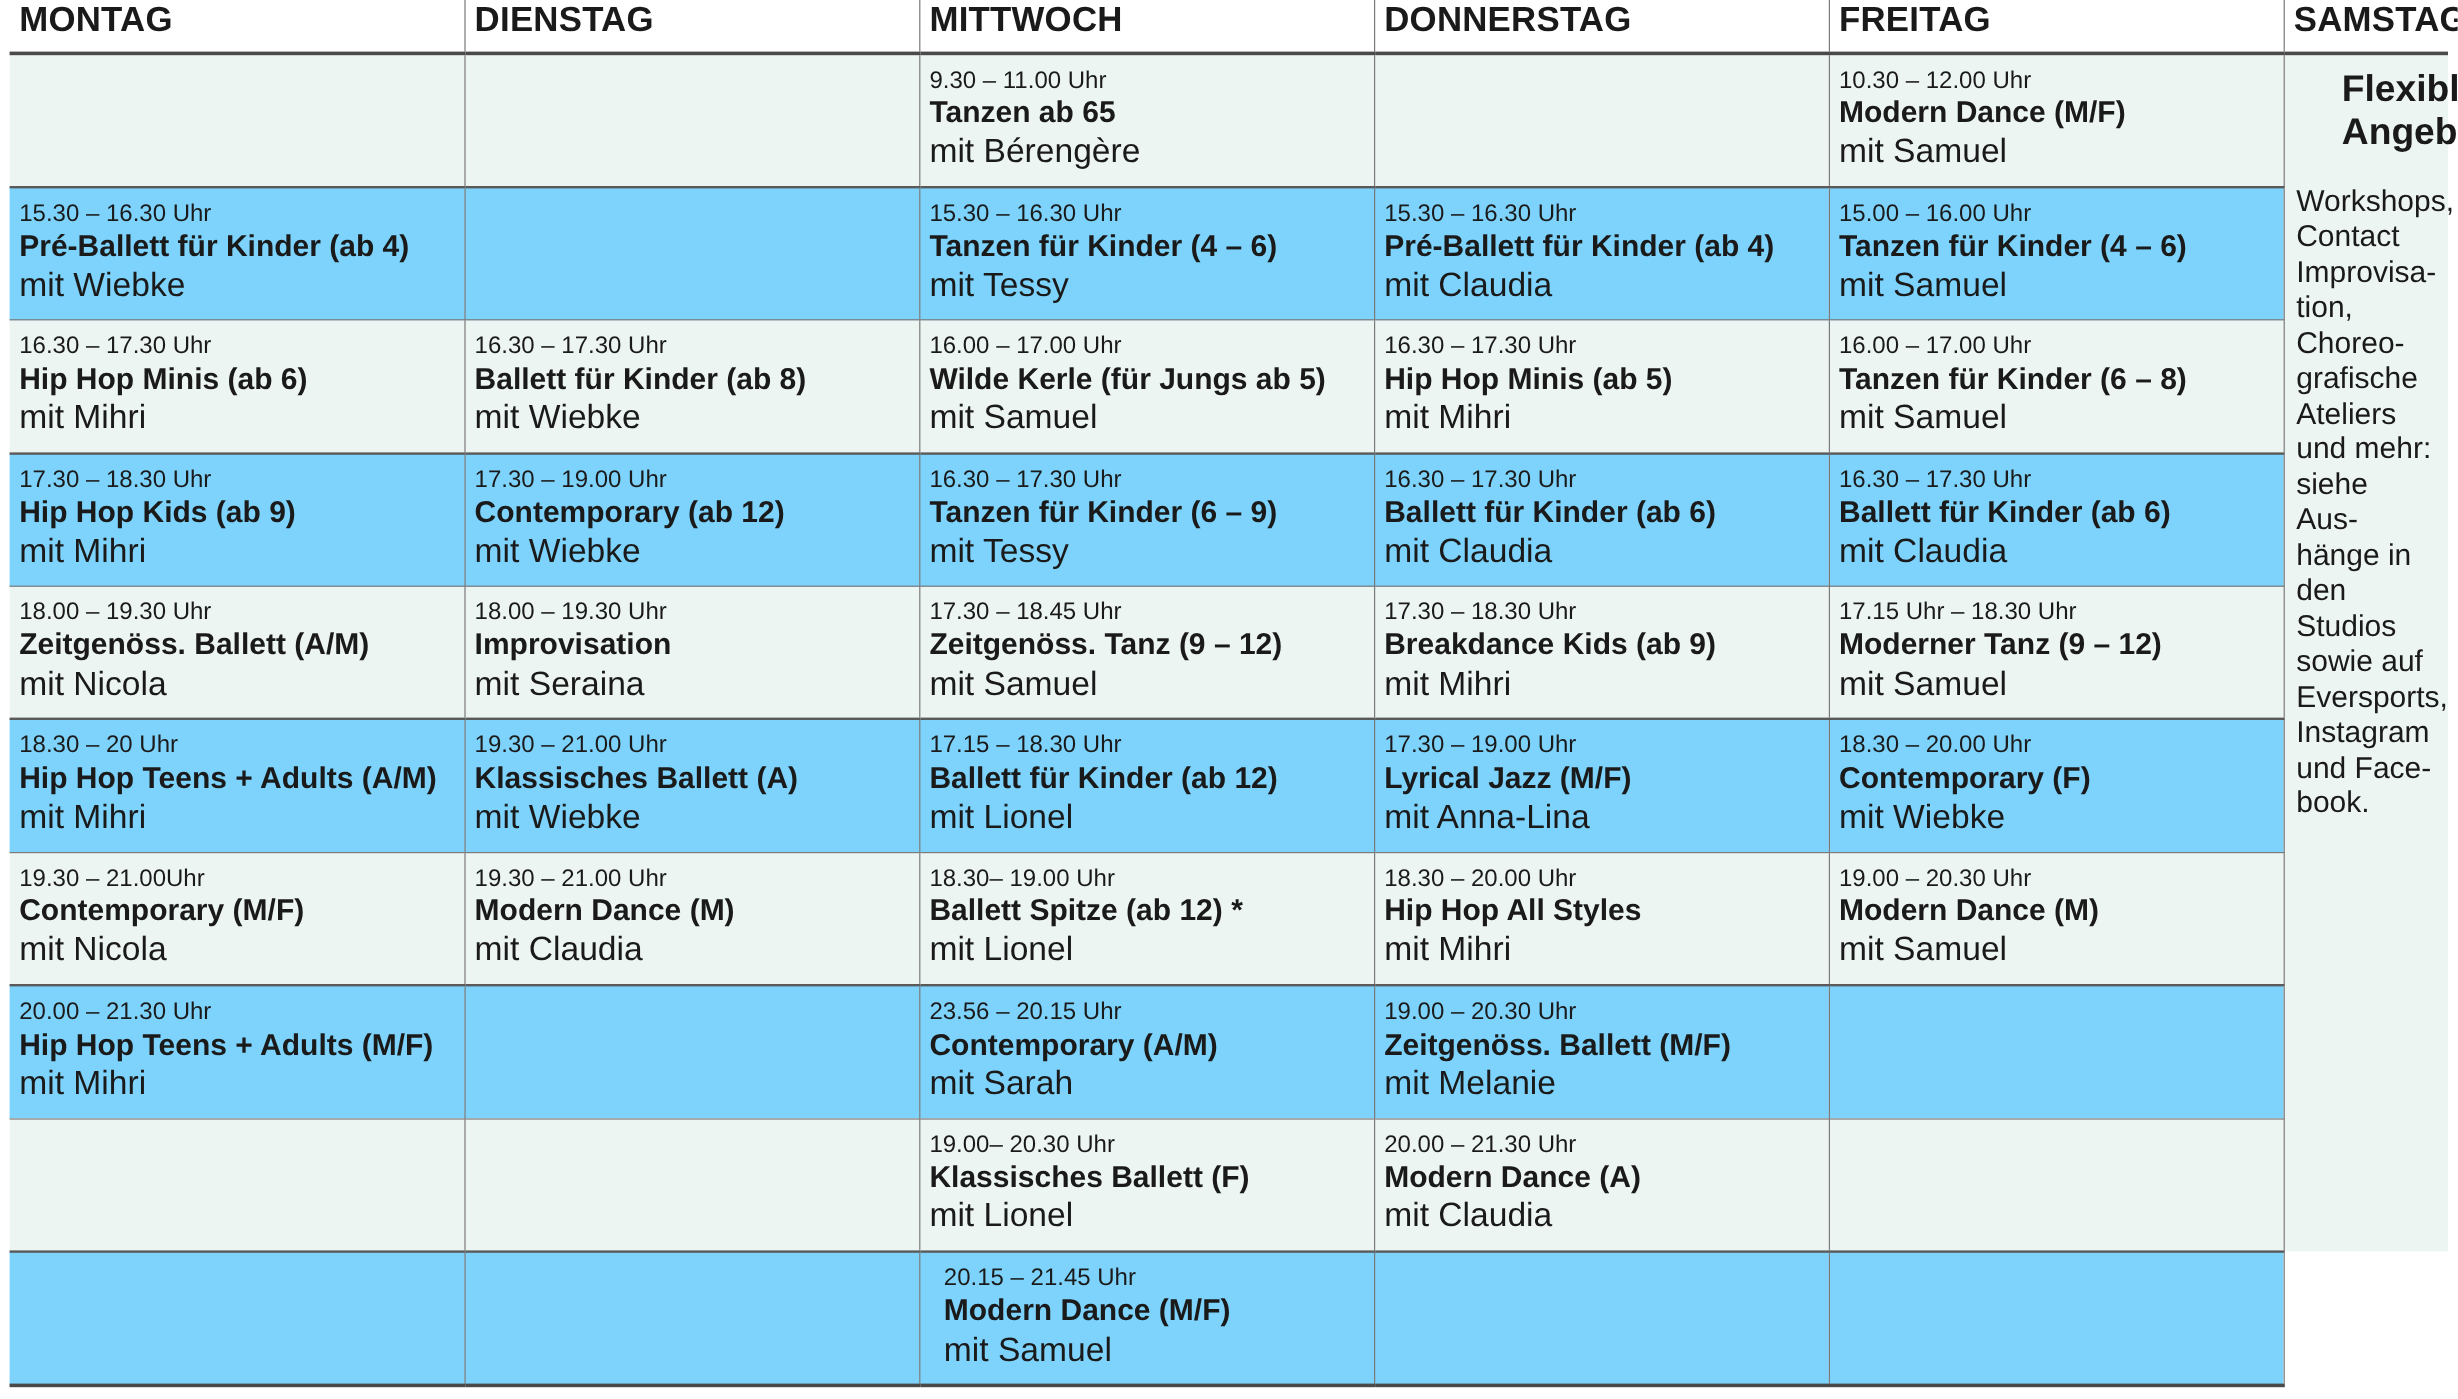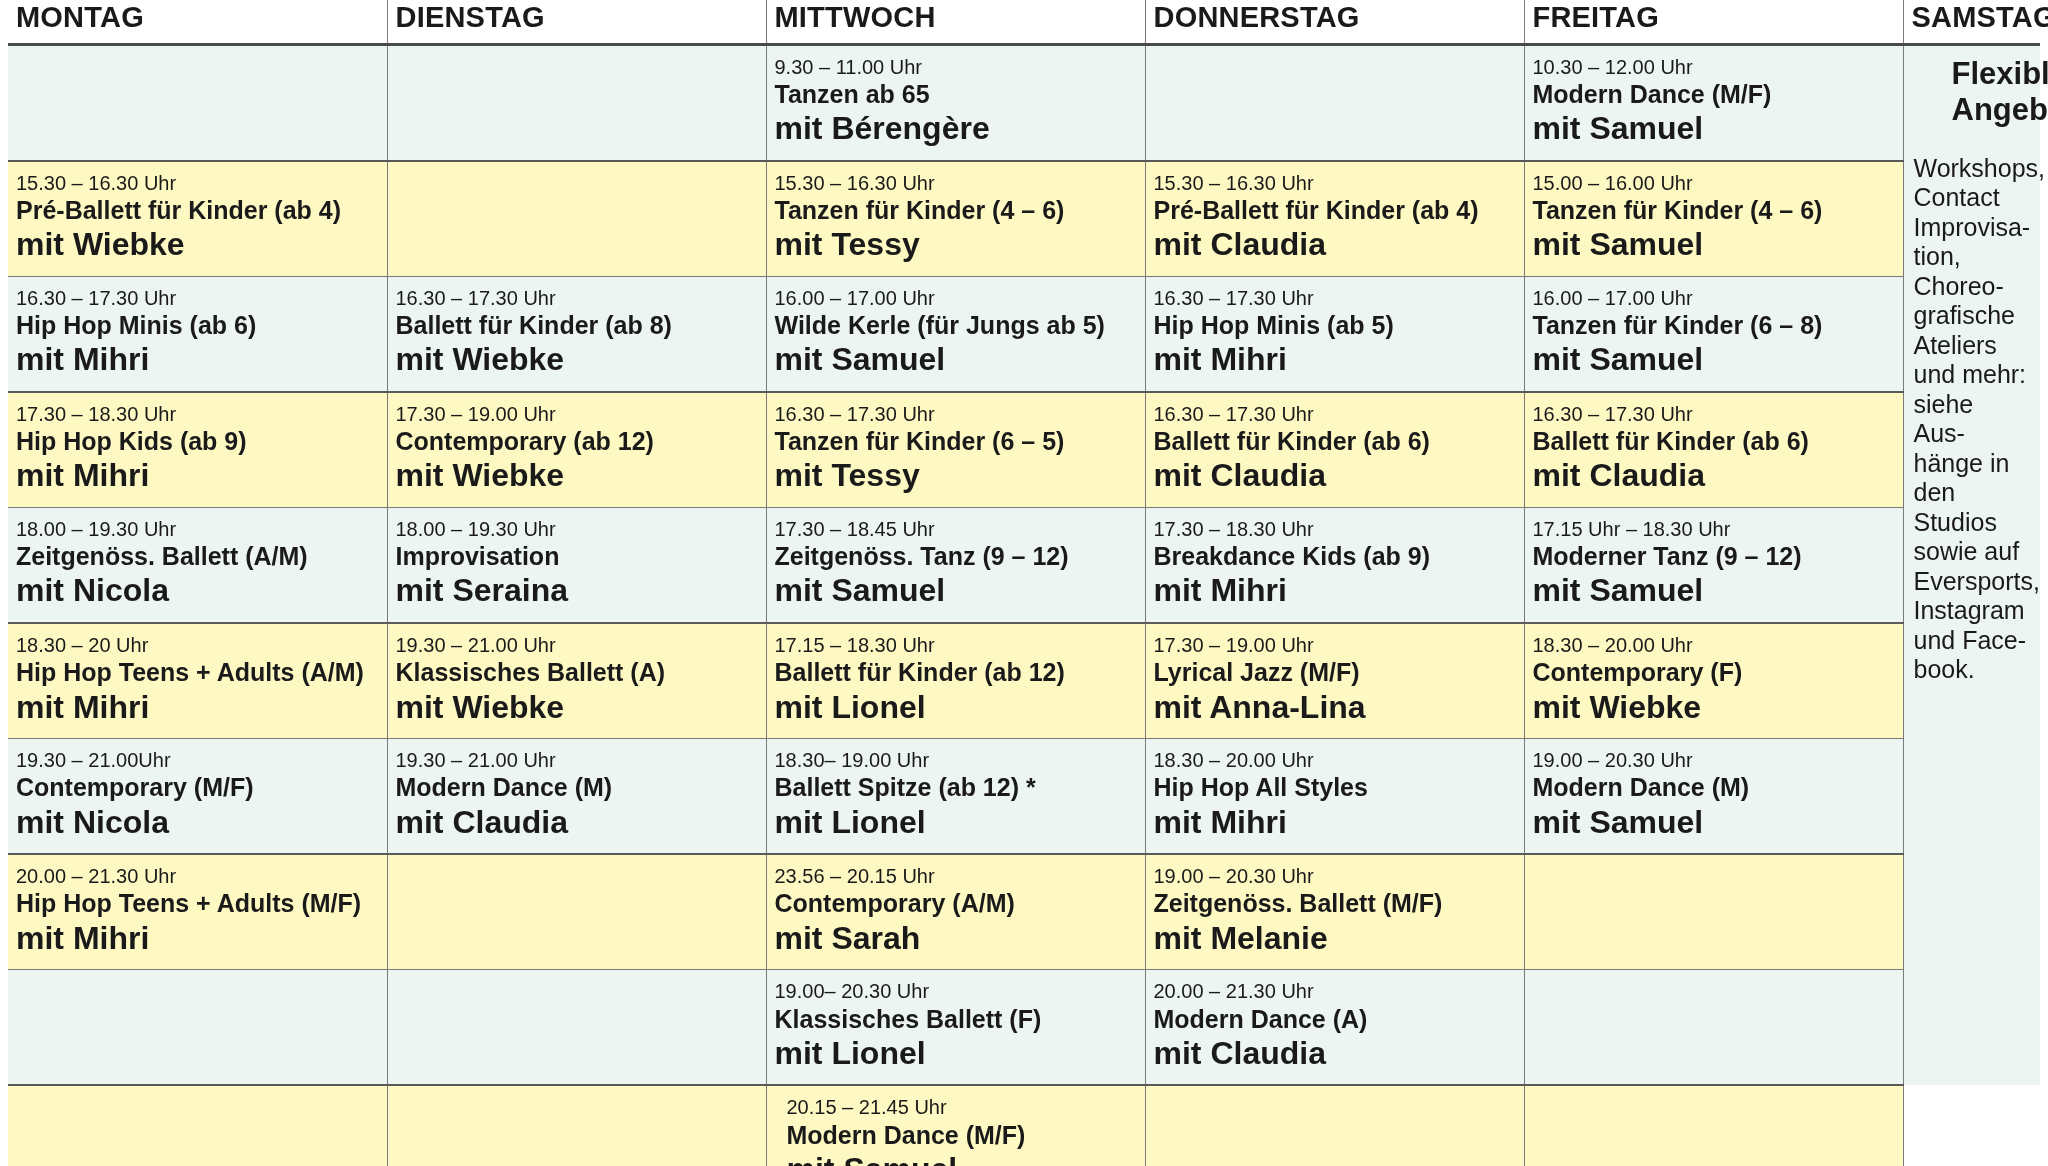--- a/index.html
+++ b/index.html
@@ -54,21 +54,21 @@
 
   tbody td {
     vertical-align: top;
     padding: 10px 10px 12px 8px;
     border-right: 1px solid #7a7a7a;
     border-bottom: 1px solid #7a7a7a;
     line-height: 1.17;
   }
   tbody td.last { border-right: none; }
   tbody tr.tinted > td { background: #edf5f3; }
-  tbody tr.plain  > td { background: #fef9c3; }
+  tbody tr.plain  > td { background: #7dd3fc; }
 
   
   tbody tr.tinted > td { border-bottom: 2px solid #5a5a5a; }
 
   tbody tr:last-child > td { border-bottom: 3px solid #4a4a4a; padding-left: 20px; }
 
   .time {
     font-size: 20px;
     font-weight: normal;
     white-space: nowrap;
@@ -76,22 +76,22 @@
     margin-bottom: 1px;
   }
   .course {
     font-size: 25px;
     font-weight: bold;
     display: block;
     white-space: nowrap;
     margin-bottom: 1px;
   }
   .teacher {
-    font-size: 32px;
-    font-weight: bold;
+    font-size: 28px;
+    font-weight: normal;
     display: block;
     white-space: nowrap;
   }
 
   td.empty { padding: 0; }
 
   
   td.sat-cell {
     background: #edf5f3 !important;
     border-right: none;
@@ -228,21 +228,21 @@
             <span class="course">Hip Hop Kids (ab 9)</span>
             <span class="teacher">mit Mihri</span>
           </td>
           <td>
             <span class="time">17.30 – 19.00 Uhr</span>
             <span class="course">Contemporary (ab 12)</span>
             <span class="teacher">mit Wiebke</span>
           </td>
           <td>
             <span class="time">16.30 – 17.30 Uhr</span>
-            <span class="course">Tanzen für Kinder (6 – 5)</span>
+            <span class="course">Tanzen für Kinder (6 – 9)</span>
             <span class="teacher">mit Tessy</span>
           </td>
           <td>
             <span class="time">16.30 – 17.30 Uhr</span>
             <span class="course">Ballett für Kinder (ab 6)</span>
             <span class="teacher">mit Claudia</span>
           </td>
           <td>
             <span class="time">16.30 – 17.30 Uhr</span>
             <span class="course">Ballett für Kinder (ab 6)</span>

